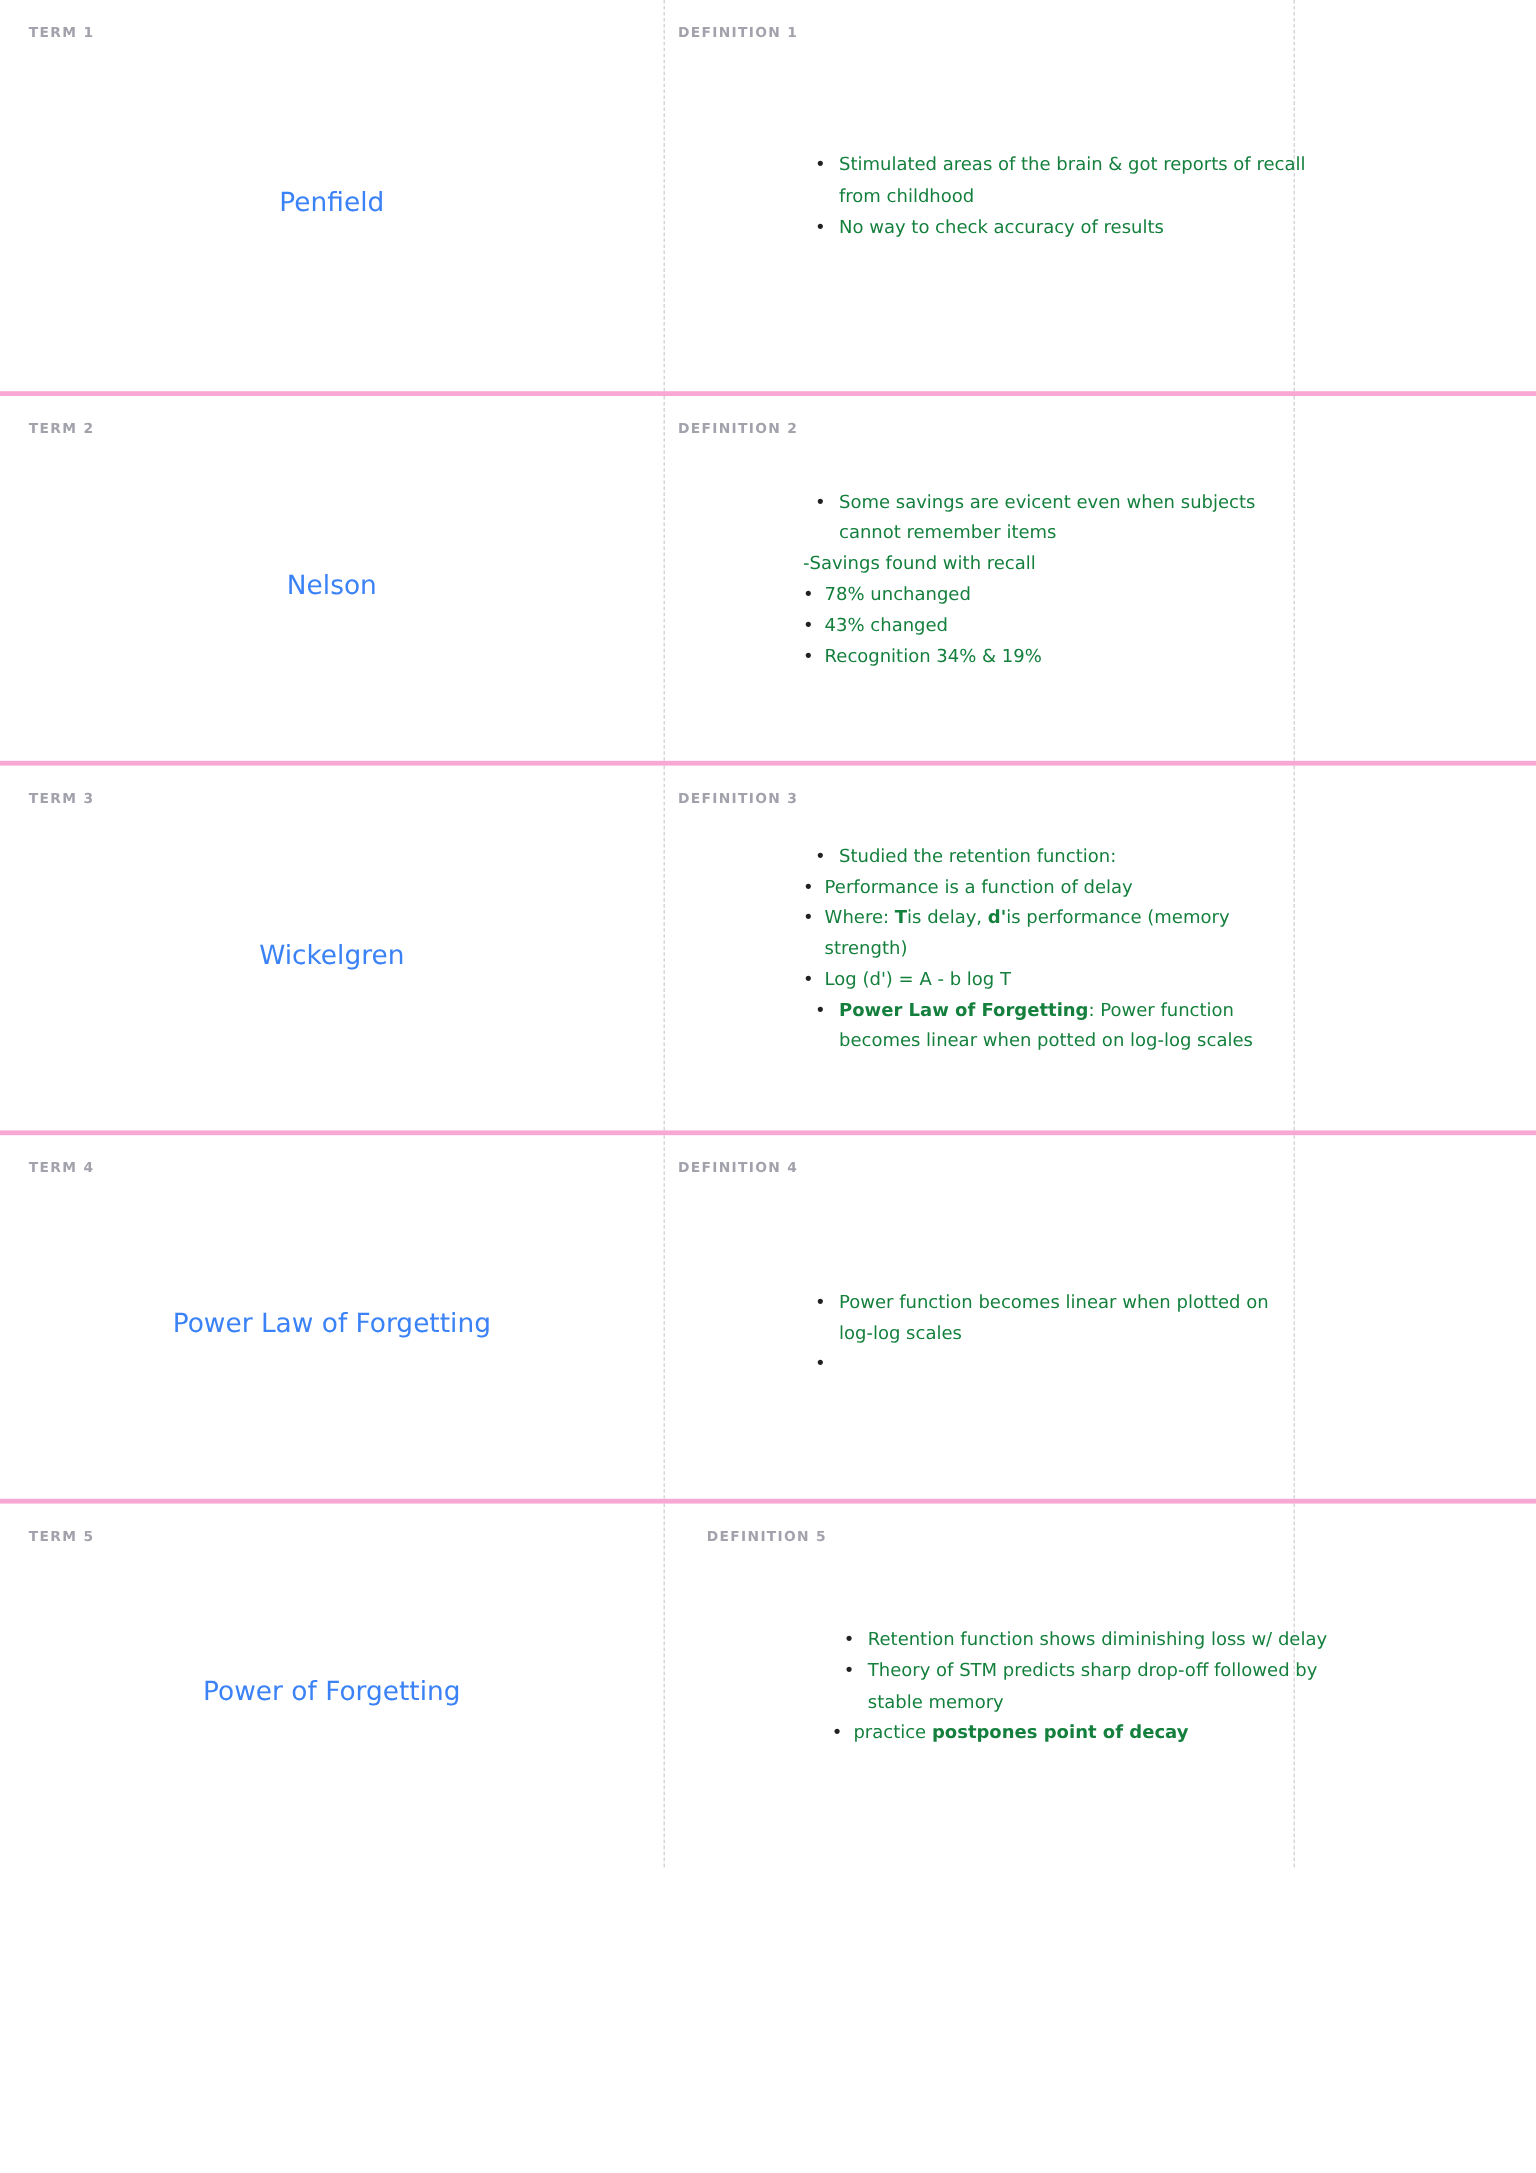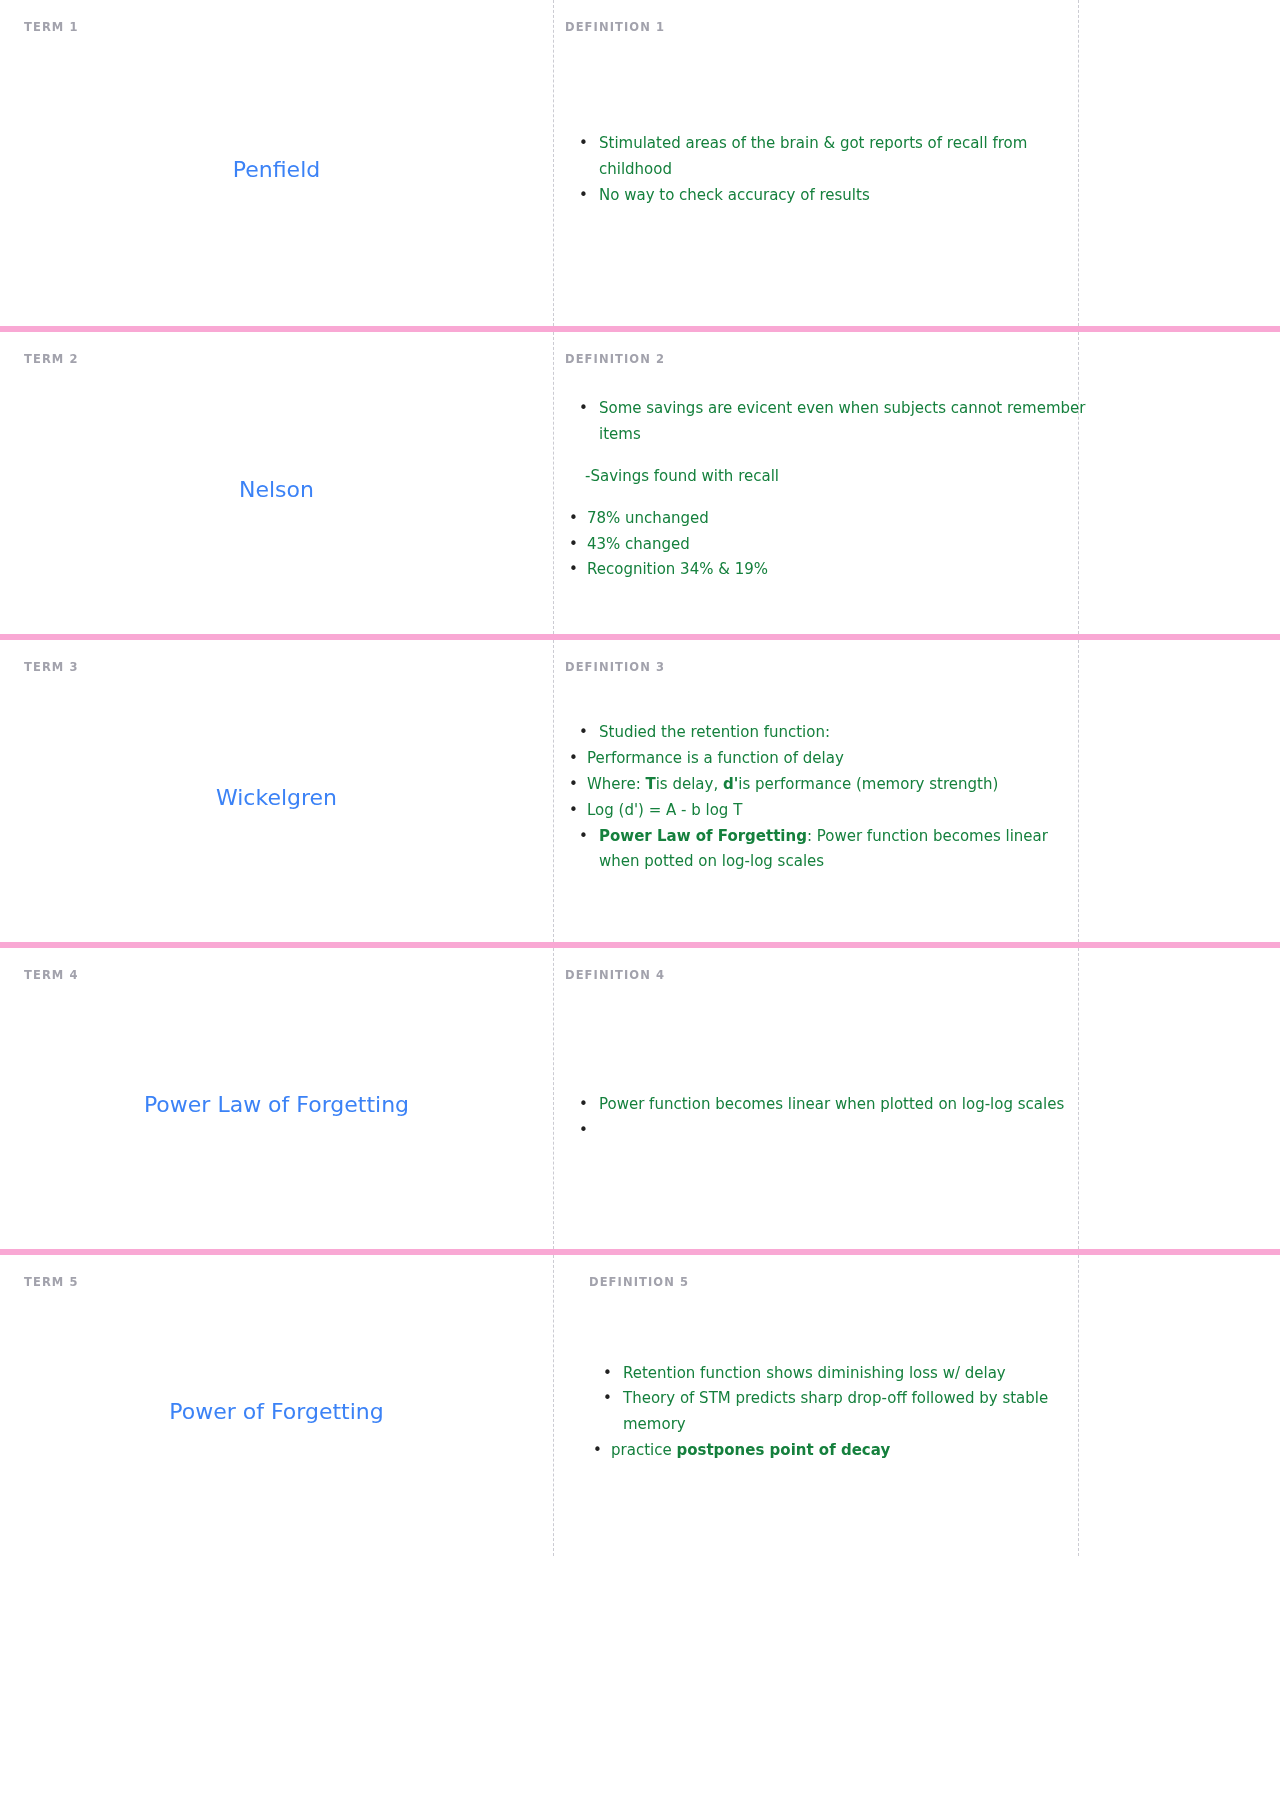--- a/index.html
+++ b/index.html
@@ -19,21 +19,21 @@
   .sheet {
     width: 1280px;
     position: relative;
   }
 
   
   .card {
     position: relative;
     display: flex;
     box-sizing: border-box;
-    border-top: 6px solid #f9a8d4;
+    border-top: 4px solid #f9a8d4;
     padding: 0;
   }
   .card.first { border-top: none; }
 
   
   .card .vline-mid,
   .card .vline-right {
     position: absolute;
     top: 0;
     bottom: 0;
@@ -54,21 +54,21 @@
     display: flex;
     flex-direction: column;
   }
   .def-col {
     width: 727px;
     flex: 0 0 727px;
     box-sizing: border-box;
     padding: 22px 190px 20px 12px;
     position: relative;
     display: flex;
-    flex-direction: column;
+    flex-direction: row;
   }
 
   .side-label {
     font-size: 11.5px;
     font-weight: bold;
     letter-spacing: 1.1px;
     color: #a2a2ac;
     line-height: 1;
     text-transform: uppercase;
     white-space: nowrap;
@@ -118,21 +118,21 @@
   
   .bl.tight {
     padding-left: 22px;
   }
   .bl.tight::before {
     left: 4px;
   }
   
   .pl {
     padding-left: 4px;
-    margin: 16px;
+    margin: 0;
   }
   .bl.empty::before { content: "\2022"; }
 
   b, strong { font-weight: bold; }
 </style>
 </head>
 <body>
 
 <div class="sheet">
     <div class="card first" style="min-height: 326px;">

